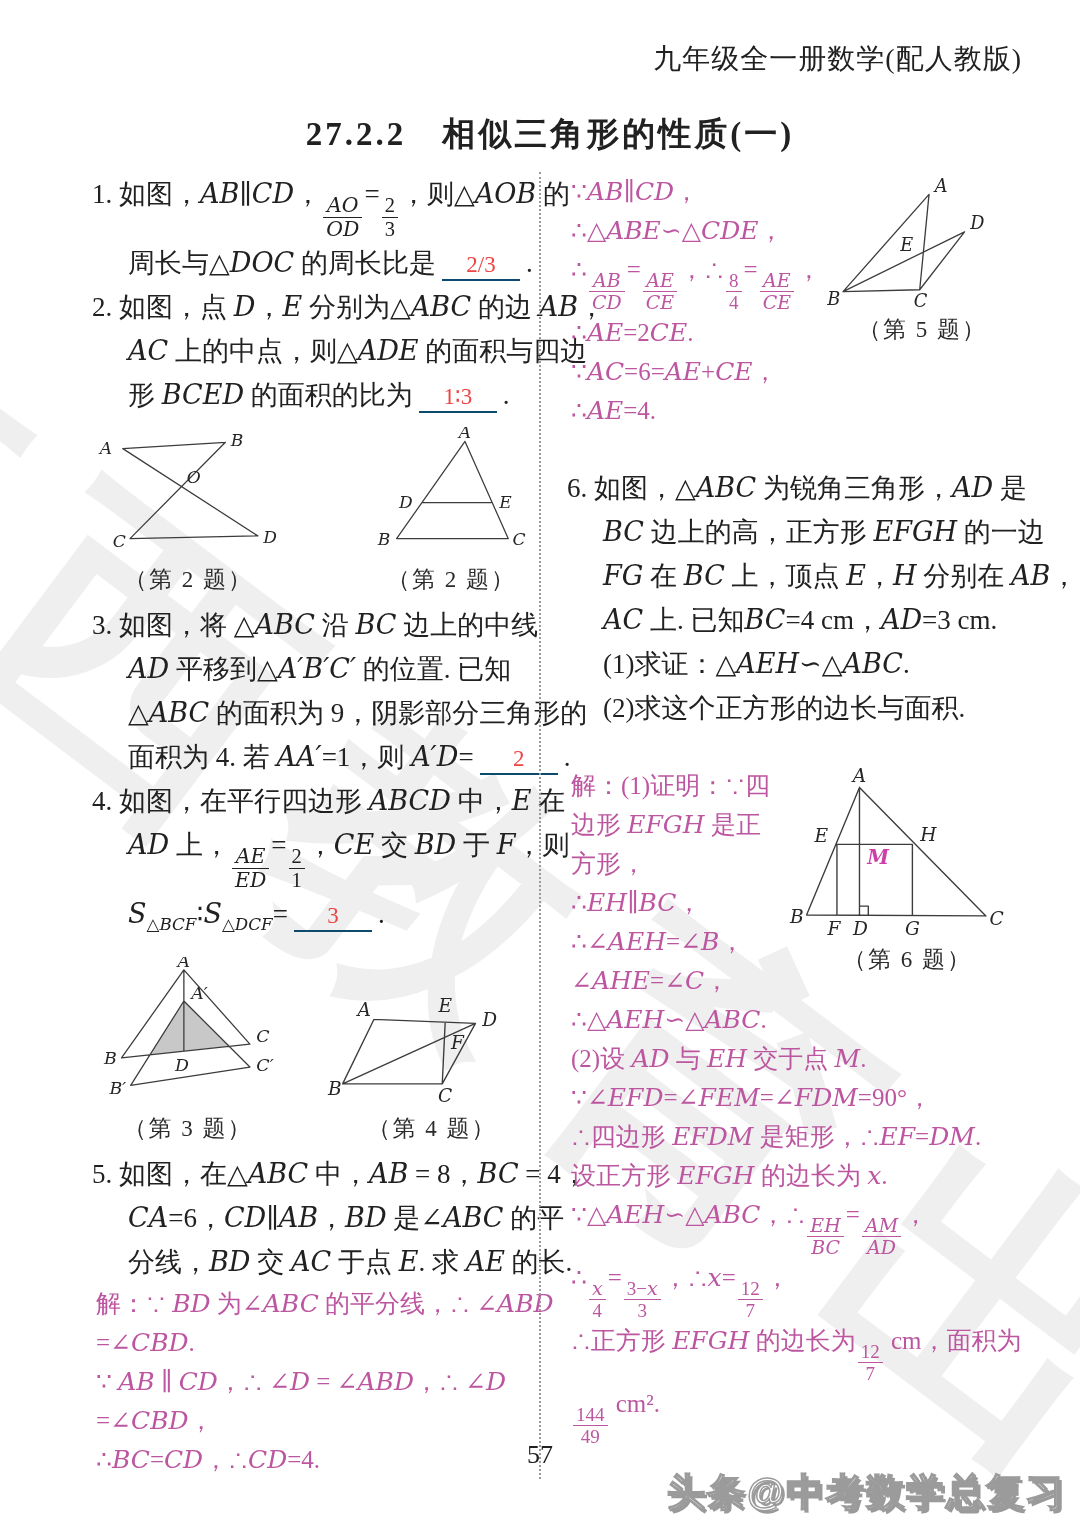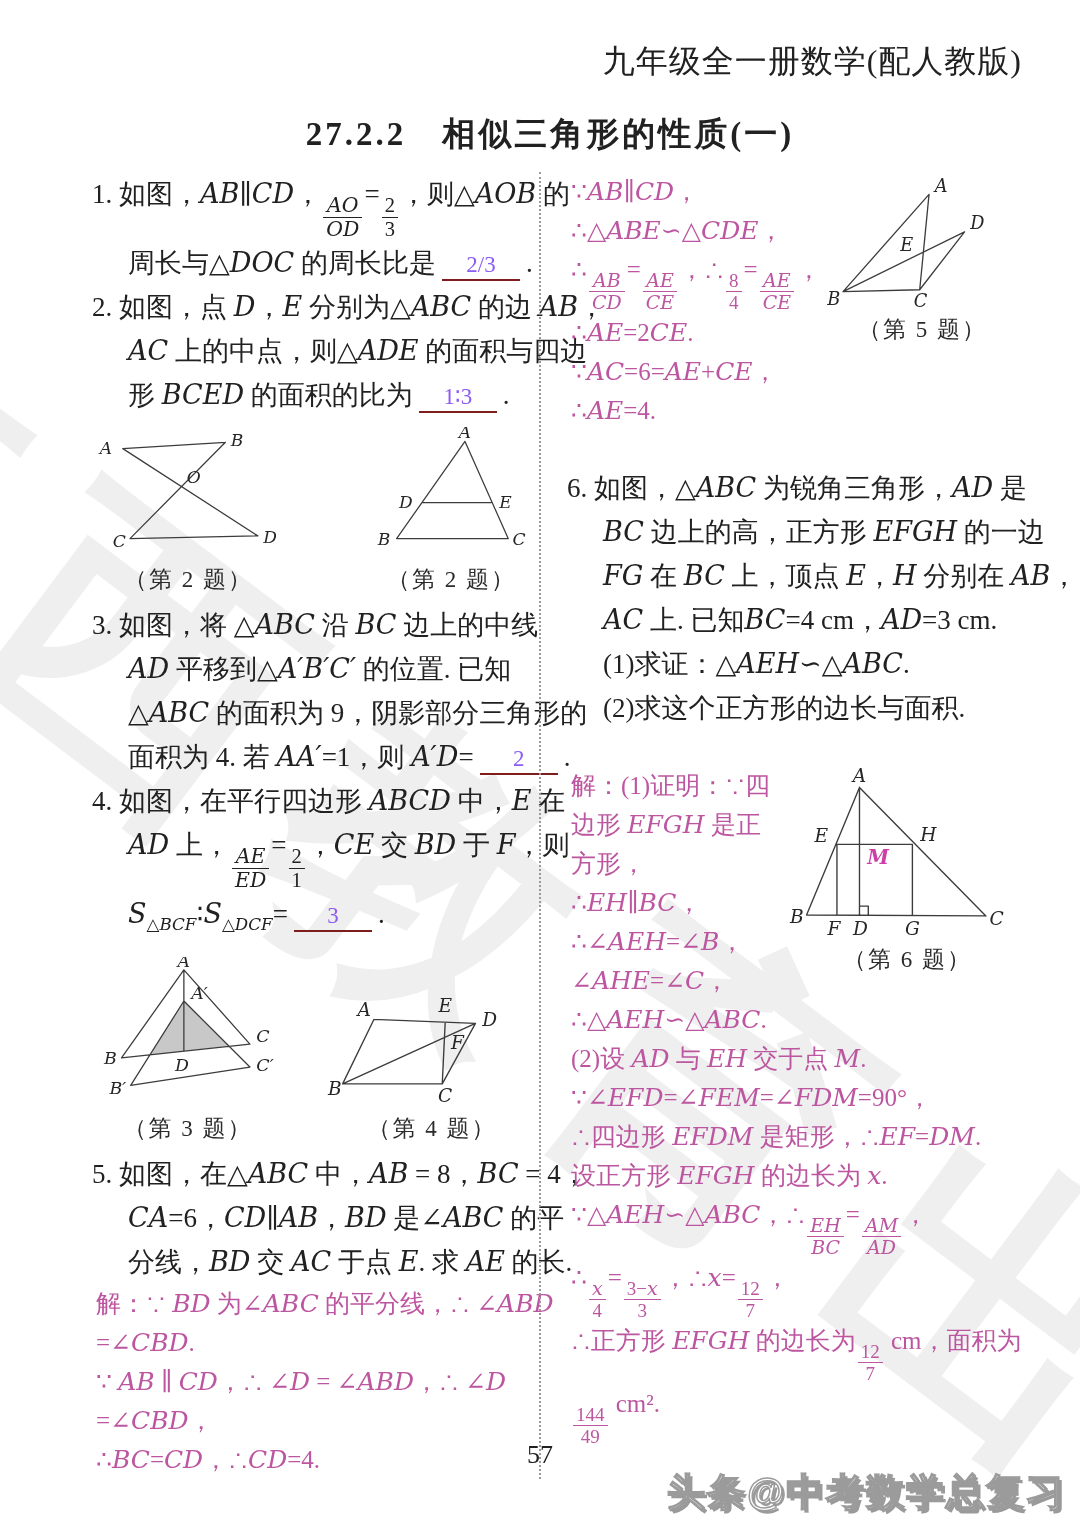--- a/index.html
+++ b/index.html
@@ -1,21 +1,21 @@
 <!DOCTYPE html>
 <html><head>
 <meta charset="utf-8">
 <style>
   html,body{margin:0;padding:0;background:#ffffff;}
   .page{position:relative;width:1080px;height:1526px;background:#fff;overflow:hidden;
         font-family:"Liberation Serif","DejaVu Serif",serif;color:#212121;}
   .watermark{position:absolute;top:240px;left:-170px;font-size:300px;line-height:1;font-weight:700;
         color:rgba(125,125,125,0.12);transform:rotate(37deg);transform-origin:0 0;letter-spacing:55px;
         white-space:nowrap;z-index:0;pointer-events:none;font-family:"Liberation Sans","DejaVu Sans",sans-serif;}
-  .header{position:absolute;top:40px;right:58px;font-size:32px;letter-spacing:1px;z-index:1;}
+  .header{position:absolute;top:40px;right:58px;font-size:28px;letter-spacing:1px;z-index:1;}
   .title{position:absolute;top:102px;left:0;width:100%;text-align:center;font-size:33px;font-weight:700;
         letter-spacing:3px;margin:10px;z-index:1;}
   .columns{position:absolute;top:172px;left:0;right:0;display:flex;padding:0 50px 0 92px;z-index:1;}
   .col.left{width:447px;flex:none;}
   .divider{flex:none;width:0;border-left:2px dotted #999;margin-right:26px;}
   .col.right{flex:1;min-width:0;}
 
   .line{white-space:nowrap;}
   .prob{font-size:27px;line-height:44px;}
   .prob .line{padding-left:36px;}
@@ -23,22 +23,22 @@
   .sol{color:#bd56a0;font-size:25px;line-height:39px;}
   .sol .line{padding-left:4px;}
   .mt{margin-top:36px;}
 
   .m{font-family:"DejaVu Serif","Liberation Serif",serif;font-style:italic;}
   sub.sb{font-size:0.62em;}
   .frac{display:inline-flex;flex-direction:column;vertical-align:-0.45em;text-align:center;
         font-size:0.76em;line-height:1.12;margin:0 2px;}
   .frac .fn{border-bottom:1.5px solid currentColor;padding:0 3px;}
   .frac .fd{padding:0 3px;}
-  .blank{display:inline-block;min-width:66px;border-bottom:2px solid #7f1d1d;text-align:center;
-        margin:0 6px;color:#8b5cf6;font-size:0.85em;line-height:1.05;padding:0 6px 2px;}
+  .blank{display:inline-block;min-width:66px;border-bottom:2px solid #0c4a6e;text-align:center;
+        margin:0 6px;color:#ef4444;font-size:0.85em;line-height:1.05;padding:0 6px 2px;}
 
   .figrow{display:flex;justify-content:space-between;align-items:flex-end;margin:10px 2px 8px;}
   figure{margin:0;display:flex;flex-direction:column;align-items:center;}
   figcaption{font-size:23px;letter-spacing:2px;margin-top:2px;color:#2b2b2b;}
   svg.fig{display:block;}
   svg.fig .geo{stroke:#3c3c3c;stroke-width:1.4;fill:none;stroke-linejoin:round;stroke-linecap:round;}
   svg.fig text{font-family:"DejaVu Serif",serif;font-style:italic;font-size:19px;fill:#262626;}
   svg.fig .mlabel{fill:#cc3fa8;font-weight:bold;font-size:20px;}
   .solfig{display:flex;align-items:flex-start;justify-content:flex-end;}
   .solfig .textcol{flex:1;min-width:0;}

